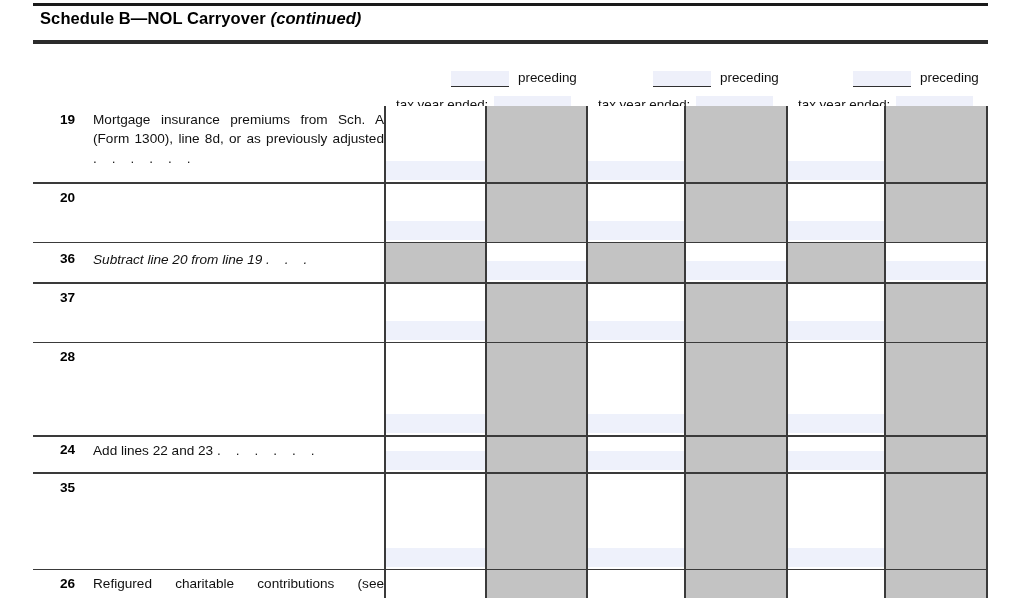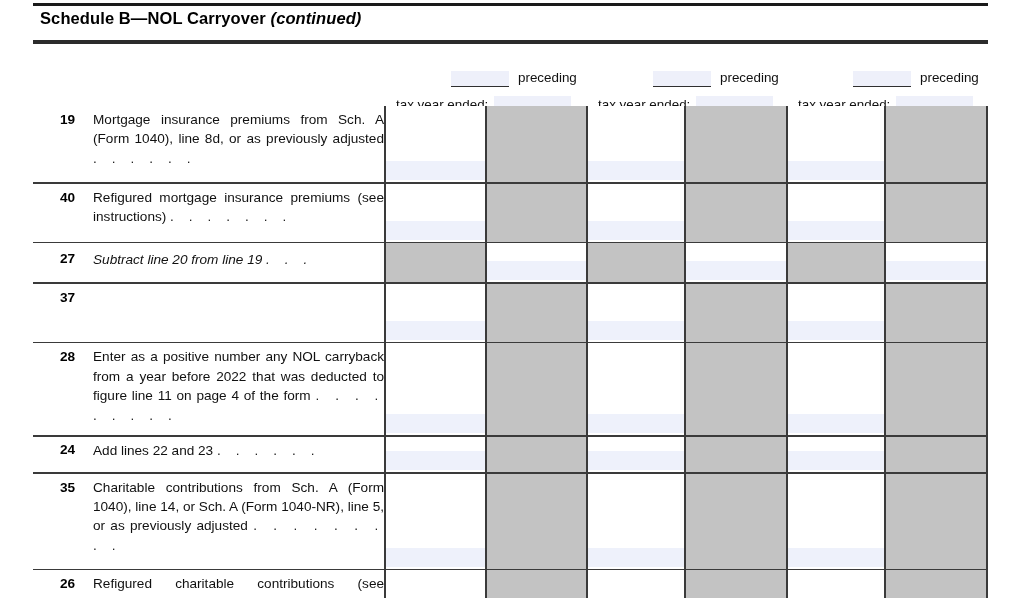--- a/index.html
+++ b/index.html
@@ -127,21 +127,21 @@
           <div class="cell gray" style="left: 452px; width: 101px;"></div>
           <div class="cell white" style="left: 553px; width: 98px;">
             <div class="band"></div>
           </div>
           <div class="cell gray" style="left: 651px; width: 102px;"></div>
           <div class="cell white" style="left: 753px; width: 98px;">
             <div class="band"></div>
           </div>
           <div class="cell gray" style="left: 851px; width: 104px;"></div>
           <div class="num" style="top: 6px;">19</div>
-          <div class="desc" style="top: 4px;"><span>Mortgage insurance premiums from Sch. A (Form 1040), line 8d, or as previously adjusted  </span><span class="lead">. . . . . .</span></div>
+          <div class="desc" style="top: 4px;"><span>Mortgage insurance premiums from Sch. A (Form 1300), line 8d, or as previously adjusted  </span><span class="lead">. . . . . .</span></div>
           <div class="rule vrule" style="left: 351px; top: 0px; height: 76px;"></div>
           <div class="rule vrule" style="left: 553px; top: 0px; height: 76px;"></div>
           <div class="rule vrule" style="left: 753px; top: 0px; height: 76px;"></div>
           <div class="rule vrule" style="left: 953.4px; top: 0px; height: 76px;"></div>
           <div class="rule vrule" style="left: 452px; top: 0px; height: 76px;"></div>
           <div class="rule vrule" style="left: 651px; top: 0px; height: 76px;"></div>
           <div class="rule vrule" style="left: 851px; top: 0px; height: 76px;"></div>
         </div>
         <div class="rule hrule" style="left: 0px; top: 76px; width: 955px;"></div>
         <div class="row" style="top: 77.6px; height: 58px;">
@@ -150,22 +150,21 @@
           </div>
           <div class="cell gray" style="left: 452px; width: 101px;"></div>
           <div class="cell white" style="left: 553px; width: 98px;">
             <div class="band"></div>
           </div>
           <div class="cell gray" style="left: 651px; width: 102px;"></div>
           <div class="cell white" style="left: 753px; width: 98px;">
             <div class="band"></div>
           </div>
           <div class="cell gray" style="left: 851px; width: 104px;"></div>
-          <div class="num" style="top: 6px;">40</div>
-          <div class="desc" style="top: 4px;"><span>Refigured mortgage insurance premiums (see instructions)  </span><span class="lead">. . . . . . .</span></div>
+          <div class="num" style="top: 6px;">20</div>
           <div class="rule vrule" style="left: 351px; top: 0px; height: 58px;"></div>
           <div class="rule vrule" style="left: 553px; top: 0px; height: 58px;"></div>
           <div class="rule vrule" style="left: 753px; top: 0px; height: 58px;"></div>
           <div class="rule vrule" style="left: 953.4px; top: 0px; height: 58px;"></div>
           <div class="rule vrule" style="left: 452px; top: 0px; height: 58px;"></div>
           <div class="rule vrule" style="left: 651px; top: 0px; height: 58px;"></div>
           <div class="rule vrule" style="left: 851px; top: 0px; height: 58px;"></div>
         </div>
         <div class="rule hrule" style="left: 0px; top: 135.6px; width: 955px;"></div>
         <div class="row" style="top: 137.2px; height: 39px;">
@@ -174,21 +173,21 @@
             <div class="band"></div>
           </div>
           <div class="cell gray" style="left: 553px; width: 98px;"></div>
           <div class="cell white" style="left: 651px; width: 102px;">
             <div class="band"></div>
           </div>
           <div class="cell gray" style="left: 753px; width: 98px;"></div>
           <div class="cell white" style="left: 851px; width: 104px;">
             <div class="band"></div>
           </div>
-          <div class="num" style="top: 8px;">27</div>
+          <div class="num" style="top: 8px;">36</div>
           <div class="desc" style="top: 7px; font-style: italic;"><span>Subtract line 20 from line 19  </span><span class="lead">. . .</span></div>
           <div class="rule vrule" style="left: 351px; top: 0px; height: 39px;"></div>
           <div class="rule vrule" style="left: 553px; top: 0px; height: 39px;"></div>
           <div class="rule vrule" style="left: 753px; top: 0px; height: 39px;"></div>
           <div class="rule vrule" style="left: 953.4px; top: 0px; height: 39px;"></div>
           <div class="rule vrule" style="left: 452px; top: 0px; height: 39px;"></div>
           <div class="rule vrule" style="left: 651px; top: 0px; height: 39px;"></div>
           <div class="rule vrule" style="left: 851px; top: 0px; height: 39px;"></div>
         </div>
         <div class="rule hrule" style="left: 0px; top: 176.2px; width: 955px;"></div>
@@ -222,21 +221,20 @@
           <div class="cell gray" style="left: 452px; width: 101px;"></div>
           <div class="cell white" style="left: 553px; width: 98px;">
             <div class="band"></div>
           </div>
           <div class="cell gray" style="left: 651px; width: 102px;"></div>
           <div class="cell white" style="left: 753px; width: 98px;">
             <div class="band"></div>
           </div>
           <div class="cell gray" style="left: 851px; width: 104px;"></div>
           <div class="num" style="top: 6px;">28</div>
-          <div class="desc" style="top: 4px;"><span>Enter as a positive number any NOL carryback from a year before 2022 that was deducted to figure line 11 on page 4 of the form  </span><span class="lead">. . . . . . . . .</span></div>
           <div class="rule vrule" style="left: 351px; top: 0px; height: 92px;"></div>
           <div class="rule vrule" style="left: 553px; top: 0px; height: 92px;"></div>
           <div class="rule vrule" style="left: 753px; top: 0px; height: 92px;"></div>
           <div class="rule vrule" style="left: 953.4px; top: 0px; height: 92px;"></div>
           <div class="rule vrule" style="left: 452px; top: 0px; height: 92px;"></div>
           <div class="rule vrule" style="left: 651px; top: 0px; height: 92px;"></div>
           <div class="rule vrule" style="left: 851px; top: 0px; height: 92px;"></div>
         </div>
         <div class="rule hrule" style="left: 0px; top: 329.4px; width: 955px;"></div>
         <div class="row" style="top: 331px; height: 35px;">
@@ -270,21 +268,20 @@
           <div class="cell gray" style="left: 452px; width: 101px;"></div>
           <div class="cell white" style="left: 553px; width: 98px;">
             <div class="band"></div>
           </div>
           <div class="cell gray" style="left: 651px; width: 102px;"></div>
           <div class="cell white" style="left: 753px; width: 98px;">
             <div class="band"></div>
           </div>
           <div class="cell gray" style="left: 851px; width: 104px;"></div>
           <div class="num" style="top: 6px;">35</div>
-          <div class="desc" style="top: 4px;"><span>Charitable contributions from Sch. A (Form 1040), line 14, or Sch. A (Form 1040-NR), line 5, or as previously adjusted  </span><span class="lead">. . . . . . . . .</span></div>
           <div class="rule vrule" style="left: 351px; top: 0px; height: 95px;"></div>
           <div class="rule vrule" style="left: 553px; top: 0px; height: 95px;"></div>
           <div class="rule vrule" style="left: 753px; top: 0px; height: 95px;"></div>
           <div class="rule vrule" style="left: 953.4px; top: 0px; height: 95px;"></div>
           <div class="rule vrule" style="left: 452px; top: 0px; height: 95px;"></div>
           <div class="rule vrule" style="left: 651px; top: 0px; height: 95px;"></div>
           <div class="rule vrule" style="left: 851px; top: 0px; height: 95px;"></div>
         </div>
         <div class="rule hrule" style="left: 0px; top: 462.6px; width: 955px;"></div>
         <div class="row" style="top: 464.2px; height: 58px;">

